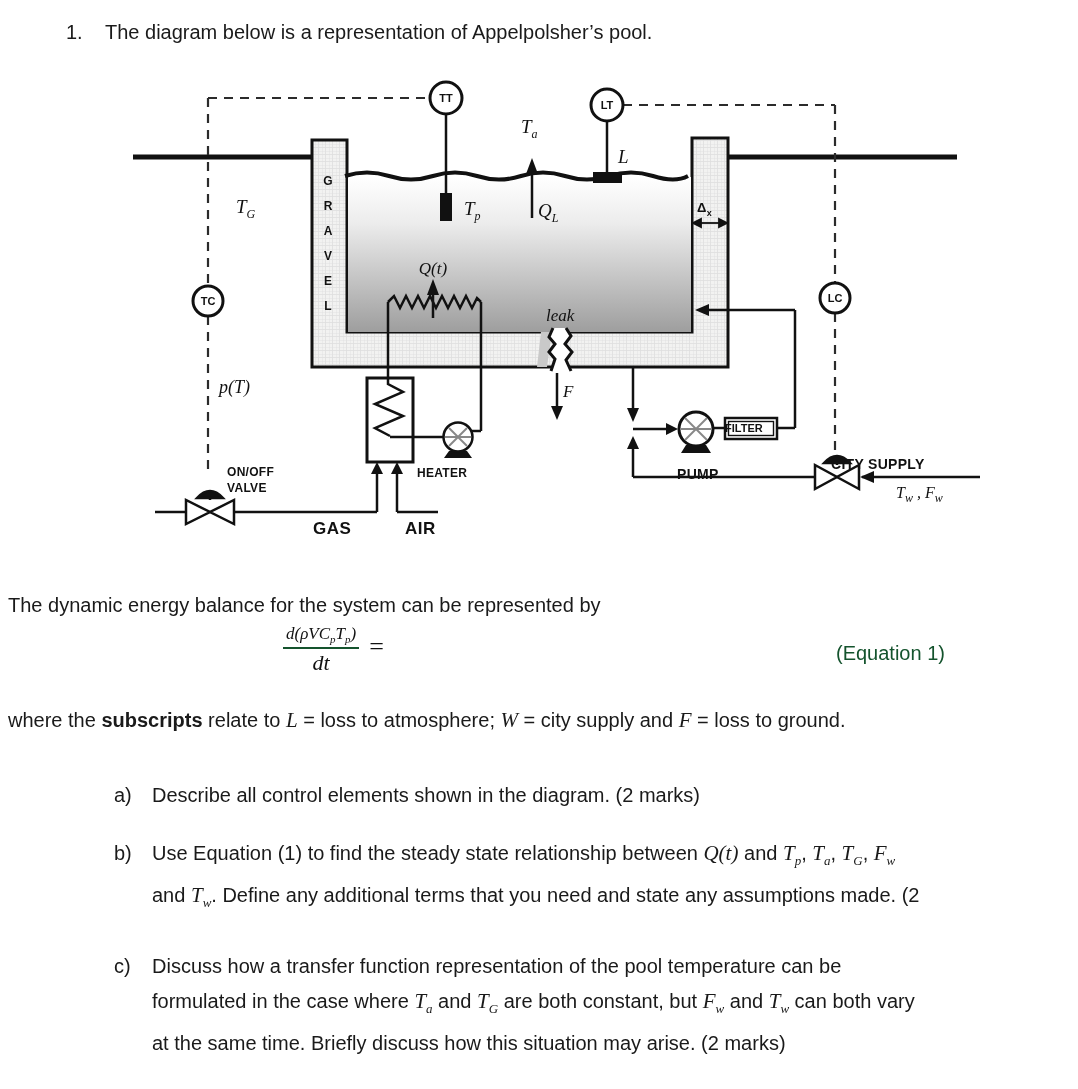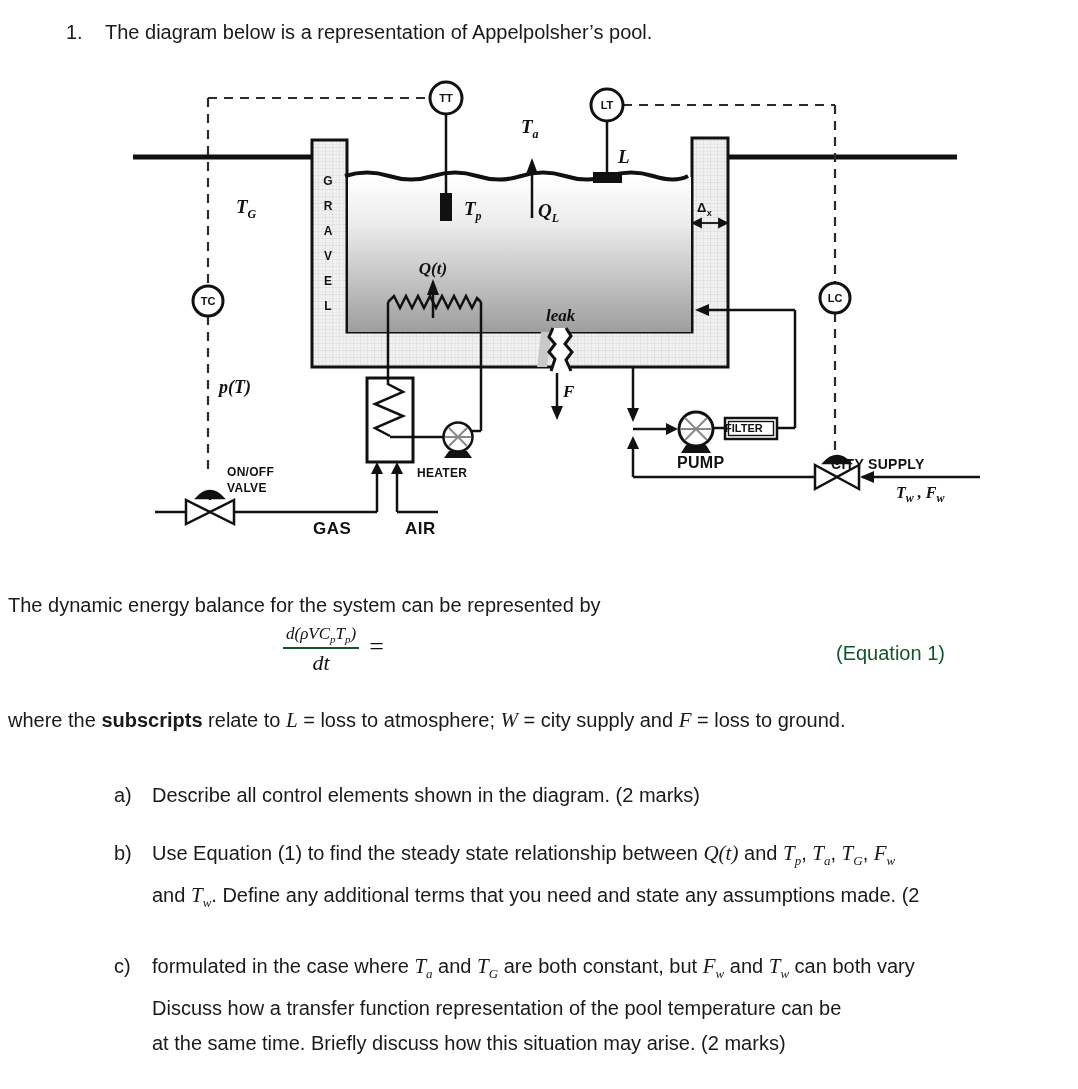--- a/index.html
+++ b/index.html
@@ -7,21 +7,21 @@
         font-family:"Liberation Sans",sans-serif;color:#1a1a1a;}
   
   .title{position:absolute;left:66px;top:21px;font-size:20px;display:flex;}
   .title .tnum{width:39px;}
   
   .diagram{position:absolute;left:0;top:60px;width:1078px;height:505px;}
   .diagram svg{position:absolute;left:0;top:0;}
   .dl{position:absolute;color:#111;white-space:nowrap;}
   .blbl{font-weight:bold;font-size:12px;letter-spacing:.3px;}
   .blbl2{font-weight:bold;font-size:17px;letter-spacing:.5px;}
-  .varlbl{font-family:"Liberation Serif",serif;font-style:italic;font-weight:bold;font-size:19px;}
+  .varlbl{font-family:"Liberation Serif",serif;font-style:italic;font-weight:normal;font-size:19px;}
   .varlbl sub{font-size:12px;}
   .inst{width:32px;height:32px;line-height:32px;text-align:center;font-size:11px;font-weight:bold;}
   .gravel{writing-mode:vertical-rl;text-orientation:upright;font-weight:bold;font-size:12px;
           letter-spacing:11px;line-height:20px;}
   .filterlbl{width:36px;height:21px;line-height:21px;text-align:center;font-size:11px;font-weight:bold;}
   
   .intro,.note{position:absolute;left:8px;font-size:20px;}
   .mv{font-family:"Liberation Serif",serif;font-style:italic;font-size:21px;}
   sub.msub{font-family:"Liberation Serif",serif;font-style:italic;font-size:13px;}
   .note b{font-weight:bold;}
@@ -209,21 +209,21 @@
     <div class="dl varlbl" style="left:896px;top:424px;font-size:16px"><span>T</span><sub>w</sub><span> , </span><span>F</span><sub>w</sub></div>
 
     <div class="dl gravel" style="left:318px;top:114px">GRAVEL</div>
     <div class="dl blbl" style="left:227px;top:404px;line-height:16px">
       <div>ON/OFF</div>
         <div>VALVE</div>
     </div>
     <div class="dl blbl2" style="left:313px;top:459px">GAS</div>
     <div class="dl blbl2" style="left:405px;top:459px">AIR</div>
     <div class="dl blbl" style="left:417px;top:406px">HEATER</div>
-    <div class="dl blbl" style="left:677px;top:394px;font-size:16px">PUMP</div>
+    <div class="dl blbl" style="left:677px;top:406px;font-size:14px">PUMP</div>
     <div class="dl filterlbl" style="left:725px;top:358px">FILTER</div>
     <div class="dl blbl" style="left:831px;top:396px;font-size:14px">CITY SUPPLY</div>
   </div>
 
   <p class="intro" style="top:574px">The dynamic energy balance for the system can be represented by</p>
 
   <div class="equation">
     <span class="frac">
       <span class="num"><span>d(ρVC</span><sub>p</sub><span>T</span><sub>p</sub><span>)</span></span>
       <span class="den">dt</span>
@@ -243,19 +243,19 @@
     <span class="qlab">b)</span>
     <div>
       <div class="qline"><span>Use Equation (1) to find the steady state relationship between </span><span class="mv">Q(t)</span><span> and </span><span class="mv">T</span><sub class="msub">p</sub><span>, </span><span class="mv">T</span><sub class="msub">a</sub><span>, </span><span class="mv">T</span><sub class="msub">G</sub><span>, </span><span class="mv">F</span><sub class="msub">w</sub></div>
       <div class="qline"><span>and </span><span class="mv">T</span><sub class="msub">w</sub><span>. Define any additional terms that you need and state any assumptions made. (2</span></div>
     </div>
   </div>
 
   <div class="q" style="top:949px">
     <span class="qlab">c)</span>
     <div>
+      <div class="qline">Discuss how a transfer function representation of the pool temperature can be</div>
       <div class="qline"><span>formulated in the case where </span><span class="mv">T</span><sub class="msub">a</sub><span> and </span><span class="mv">T</span><sub class="msub">G</sub><span> are both constant, but </span><span class="mv">F</span><sub class="msub">w</sub><span> and </span><span class="mv">T</span><sub class="msub">w</sub><span> can both vary</span></div>
-      <div class="qline">Discuss how a transfer function representation of the pool temperature can be</div>
       <div class="qline">at the same time. Briefly discuss how this situation may arise. (2 marks)</div>
     </div>
   </div>
 
 </div>
 
 </body></html>

